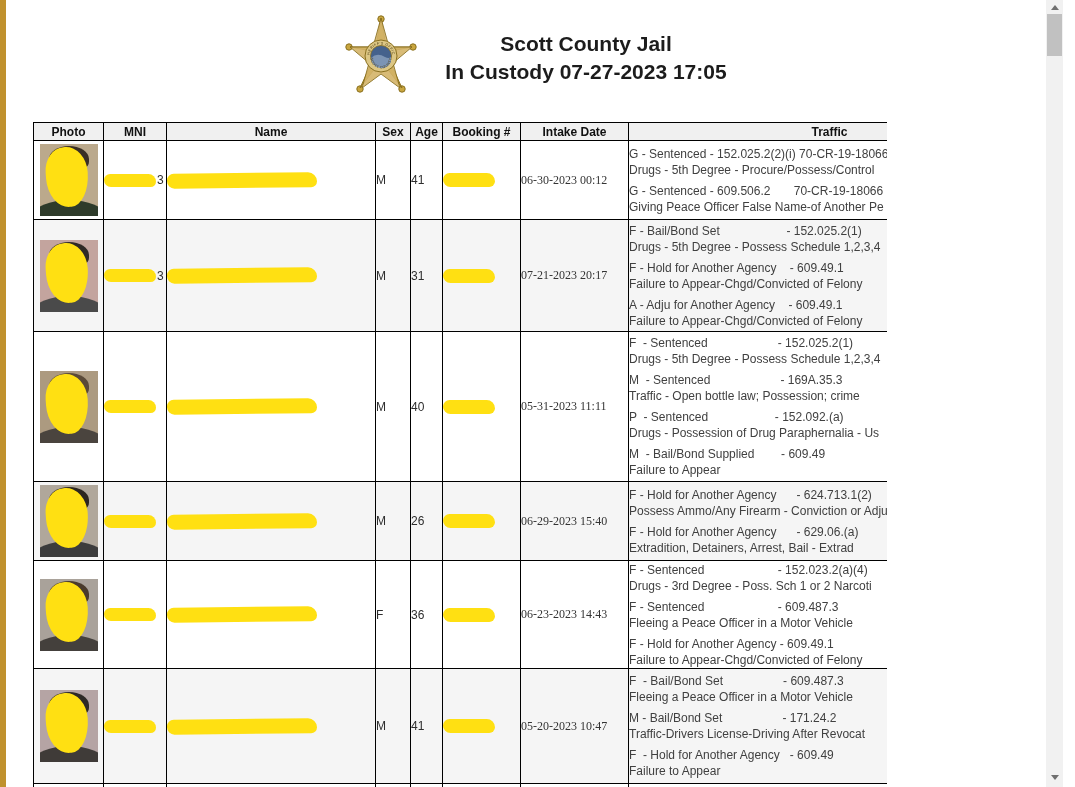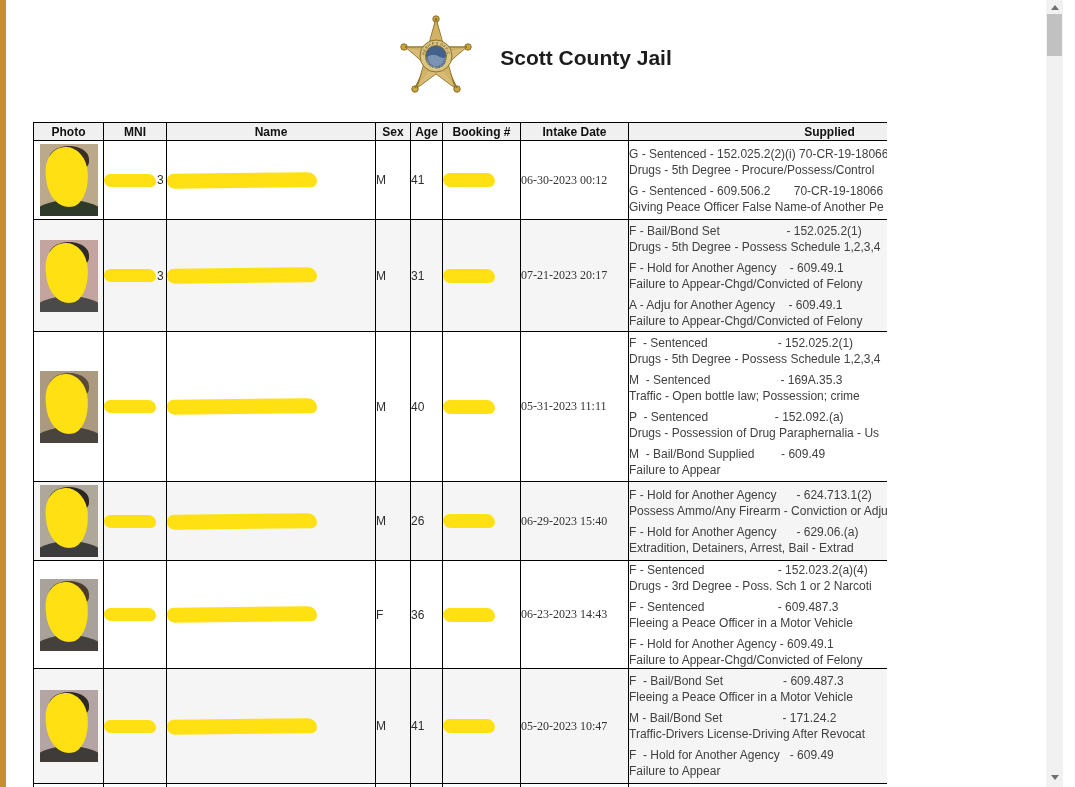--- a/index.html
+++ b/index.html
@@ -95,20 +95,21 @@
       <text font-size="3.6" fill="#4a3a10" font-family="Liberation Sans, sans-serif" letter-spacing="0.4">
         <textPath href="#arcTop" startOffset="50%" text-anchor="middle">SHERIFF'S OFFICE</textPath>
       </text>
       <text font-size="3.6" fill="#4a3a10" font-family="Liberation Sans, sans-serif" letter-spacing="0.4">
         <textPath href="#arcBot" startOffset="50%" text-anchor="middle">SCOTT COUNTY</textPath>
       </text>
     </svg>
   </div>
   <div class="title-block">
     <div class="title-line">Scott County Jail</div>
+    <div class="title-line">In Custody 07-27-2023 17:05</div>
   </div>
 </div>
 
 <div class="table-clip">
   <table class="roster">
     <colgroup>
       <col style="width:70px">
         <col style="width:63px">
         <col style="width:209px">
         <col style="width:35px">
@@ -119,21 +120,21 @@
     </colgroup>
     <thead>
       <tr id="header-row">
           <th>Photo</th>
           <th>MNI</th>
           <th>Name</th>
           <th>Sex</th>
           <th>Age</th>
           <th>Booking #</th>
           <th>Intake Date</th>
-          <th>Supplied</th>
+          <th>Traffic</th>
         </tr>
     </thead>
     <tbody id="rows-body">
         <tr class="inmate-row" style="height: 78px;">
     <td class="cell-photo">
       <div class="mug" style="background: rgb(187, 169, 140);">
         <div class="hair" style="background: rgb(58, 47, 38);"></div>
         <div class="shoulders" style="background: rgb(46, 59, 42);"></div>
         <div class="face-blob"></div>
       </div>

